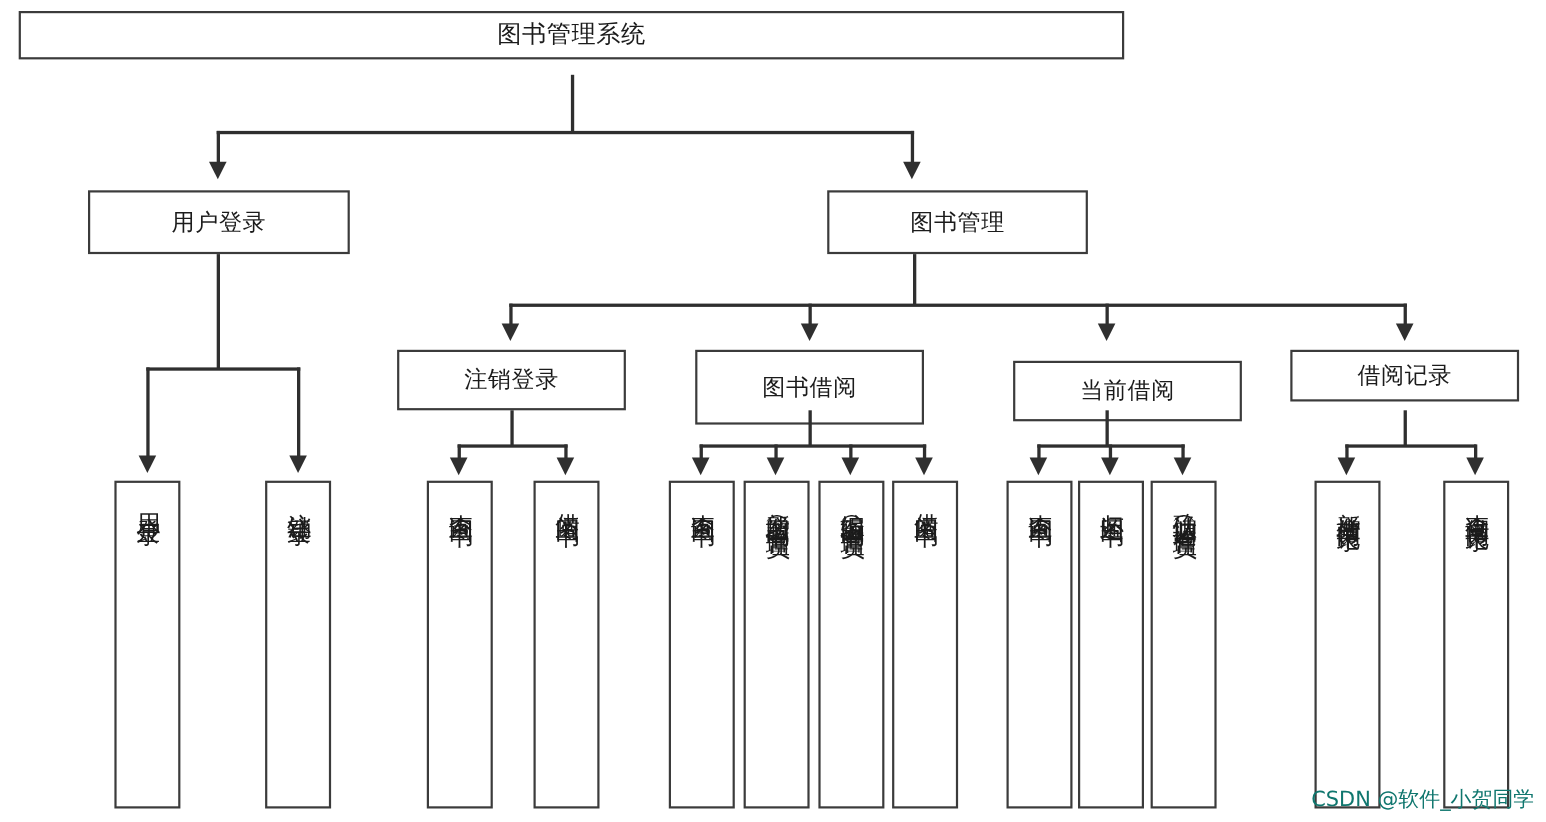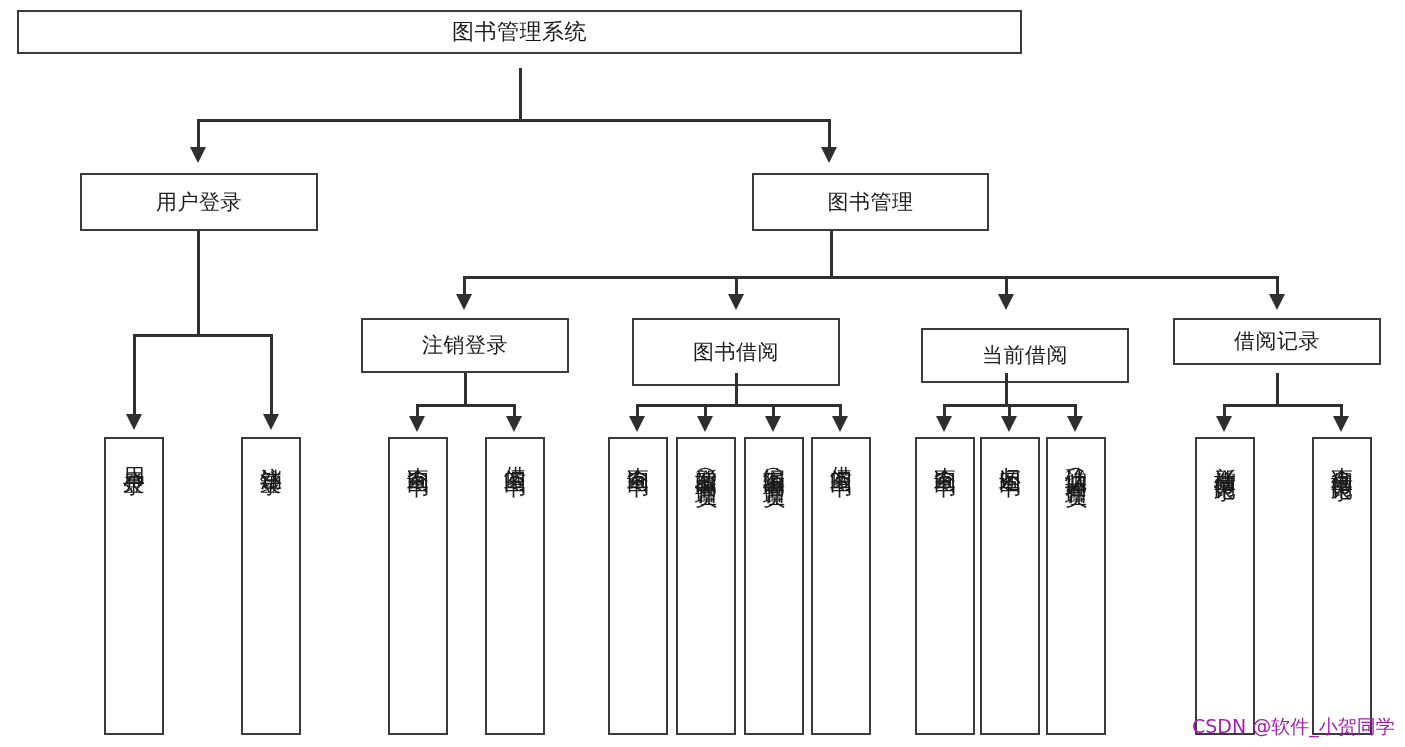--- a/index.html
+++ b/index.html
@@ -66,21 +66,21 @@
     width:0;height:0;
     border-left:8px solid transparent;
     border-right:8px solid transparent;
     border-top:16px solid #2f2f2f;
   }
 
   
   #watermark{
     position:absolute;
     font-size:19px;
-    color:#a21caf;
+    color:#0f766e;
     white-space:nowrap;
     user-select:none;
     font-family:"DejaVu Sans","Liberation Sans",sans-serif;
   }
 </style>
 </head>
 <body>
 
 <div id="canvas">
 

